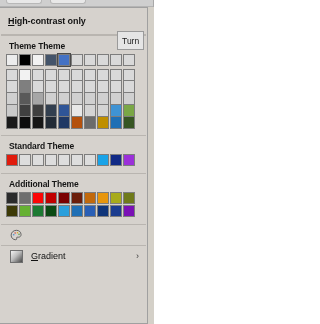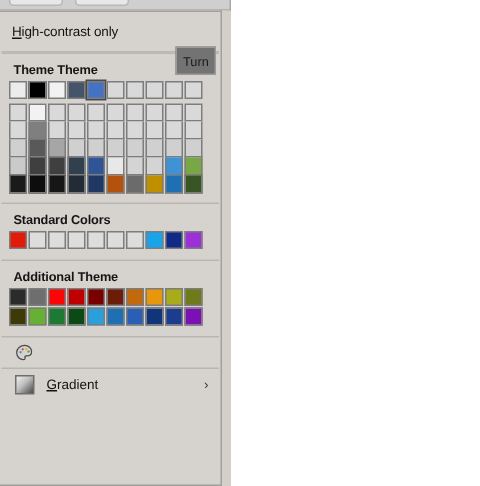--- a/index.html
+++ b/index.html
@@ -64,20 +64,21 @@
     color: #1c1c1c;
   }
 
   
   .hc-row {
     position: relative;
     height: 26px;
     display: flex;
     align-items: center;
     padding: 0 4px 0 8px;
+    font-weight: bold;
   }
   .hc-label {
     font-size: 9px;
     color: #121212;
     letter-spacing: -0.1px;
     white-space: nowrap;
   }
   .hc-label .acc {
     text-decoration: underline;
   }
@@ -210,21 +211,21 @@
 
   
   .tooltip {
     position: absolute;
     left: 117px;
     top: 31px;
     height: 19px;
     padding: 0 4px;
     display: flex;
     align-items: center;
-    background: #737373;
+    background: #e5e5e5;
     border: 1px solid #9a9a9a;
     font-size: 8.5px;
     color: #1a1a1a;
     white-space: nowrap;
     box-sizing: border-box;
     overflow: hidden;
   }
 </style>
 </head>
 <body>
@@ -324,21 +325,21 @@
             <div class="sw" style="background: rgb(191, 143, 0);"></div>
             <div class="sw" style="background: rgb(31, 111, 181);"></div>
             <div class="sw" style="background: rgb(55, 86, 35);"></div>
           </div>
         </div>
     </div>
 
     <div class="gap-row"></div>
     <div class="divider"></div>
 
-    <div class="section-title">Standard Colors</div>
+    <div class="section-title">Standard Theme</div>
     <div class="grid">
       <div class="grid-row" id="standard-row">
           <div class="sw" style="background: rgb(224, 27, 12);"></div>
           <div class="sw" style="background: rgb(221, 221, 221);"></div>
           <div class="sw" style="background: rgb(221, 221, 221);"></div>
           <div class="sw" style="background: rgb(221, 221, 221);"></div>
           <div class="sw" style="background: rgb(221, 221, 221);"></div>
           <div class="sw" style="background: rgb(221, 221, 221);"></div>
           <div class="sw" style="background: rgb(221, 221, 221);"></div>
           <div class="sw" style="background: rgb(25, 163, 232);"></div>

